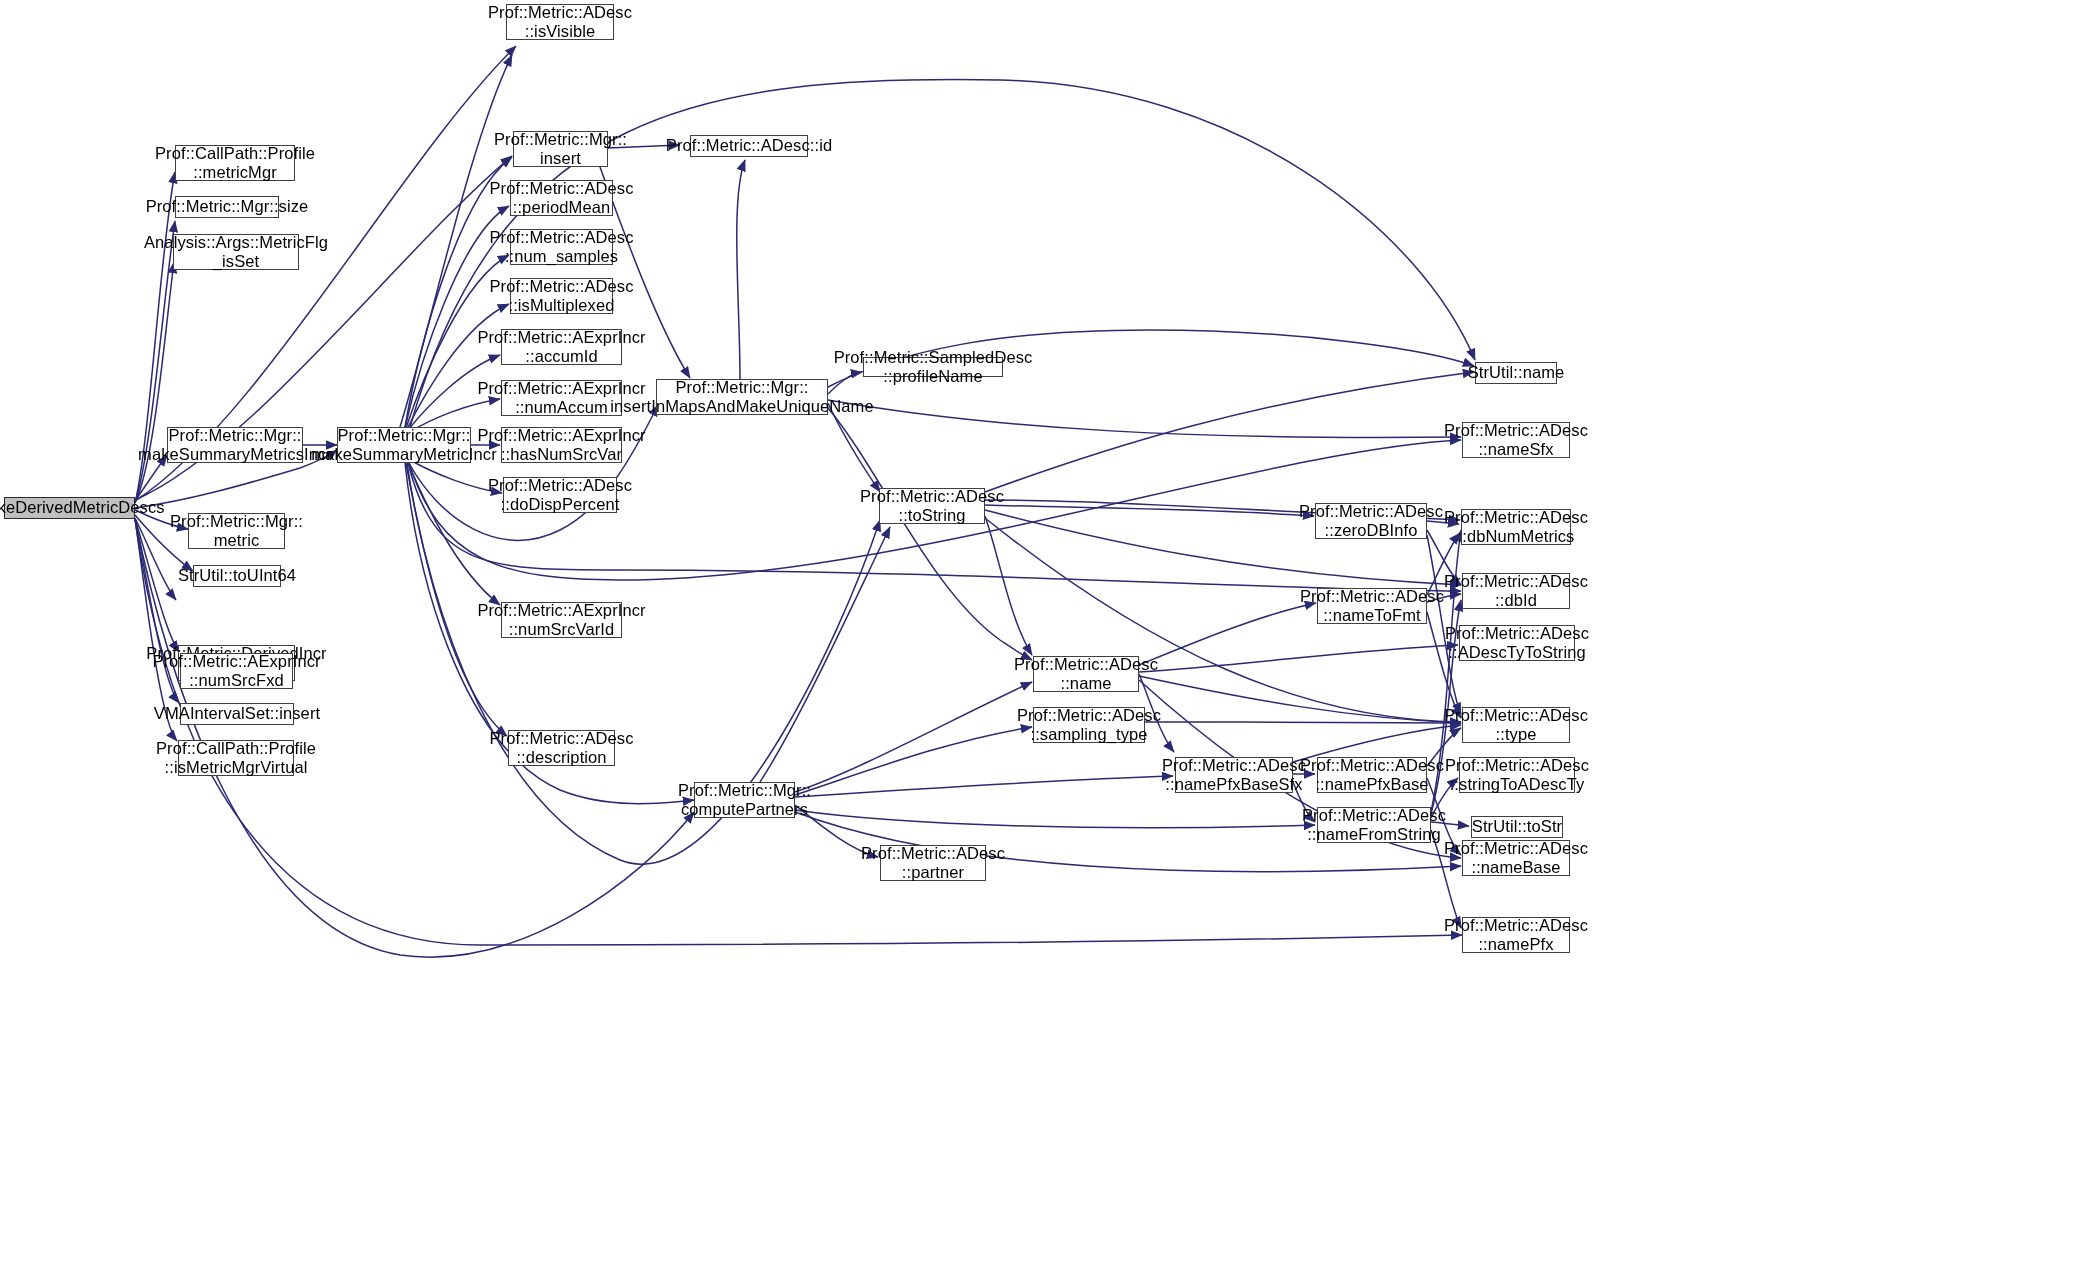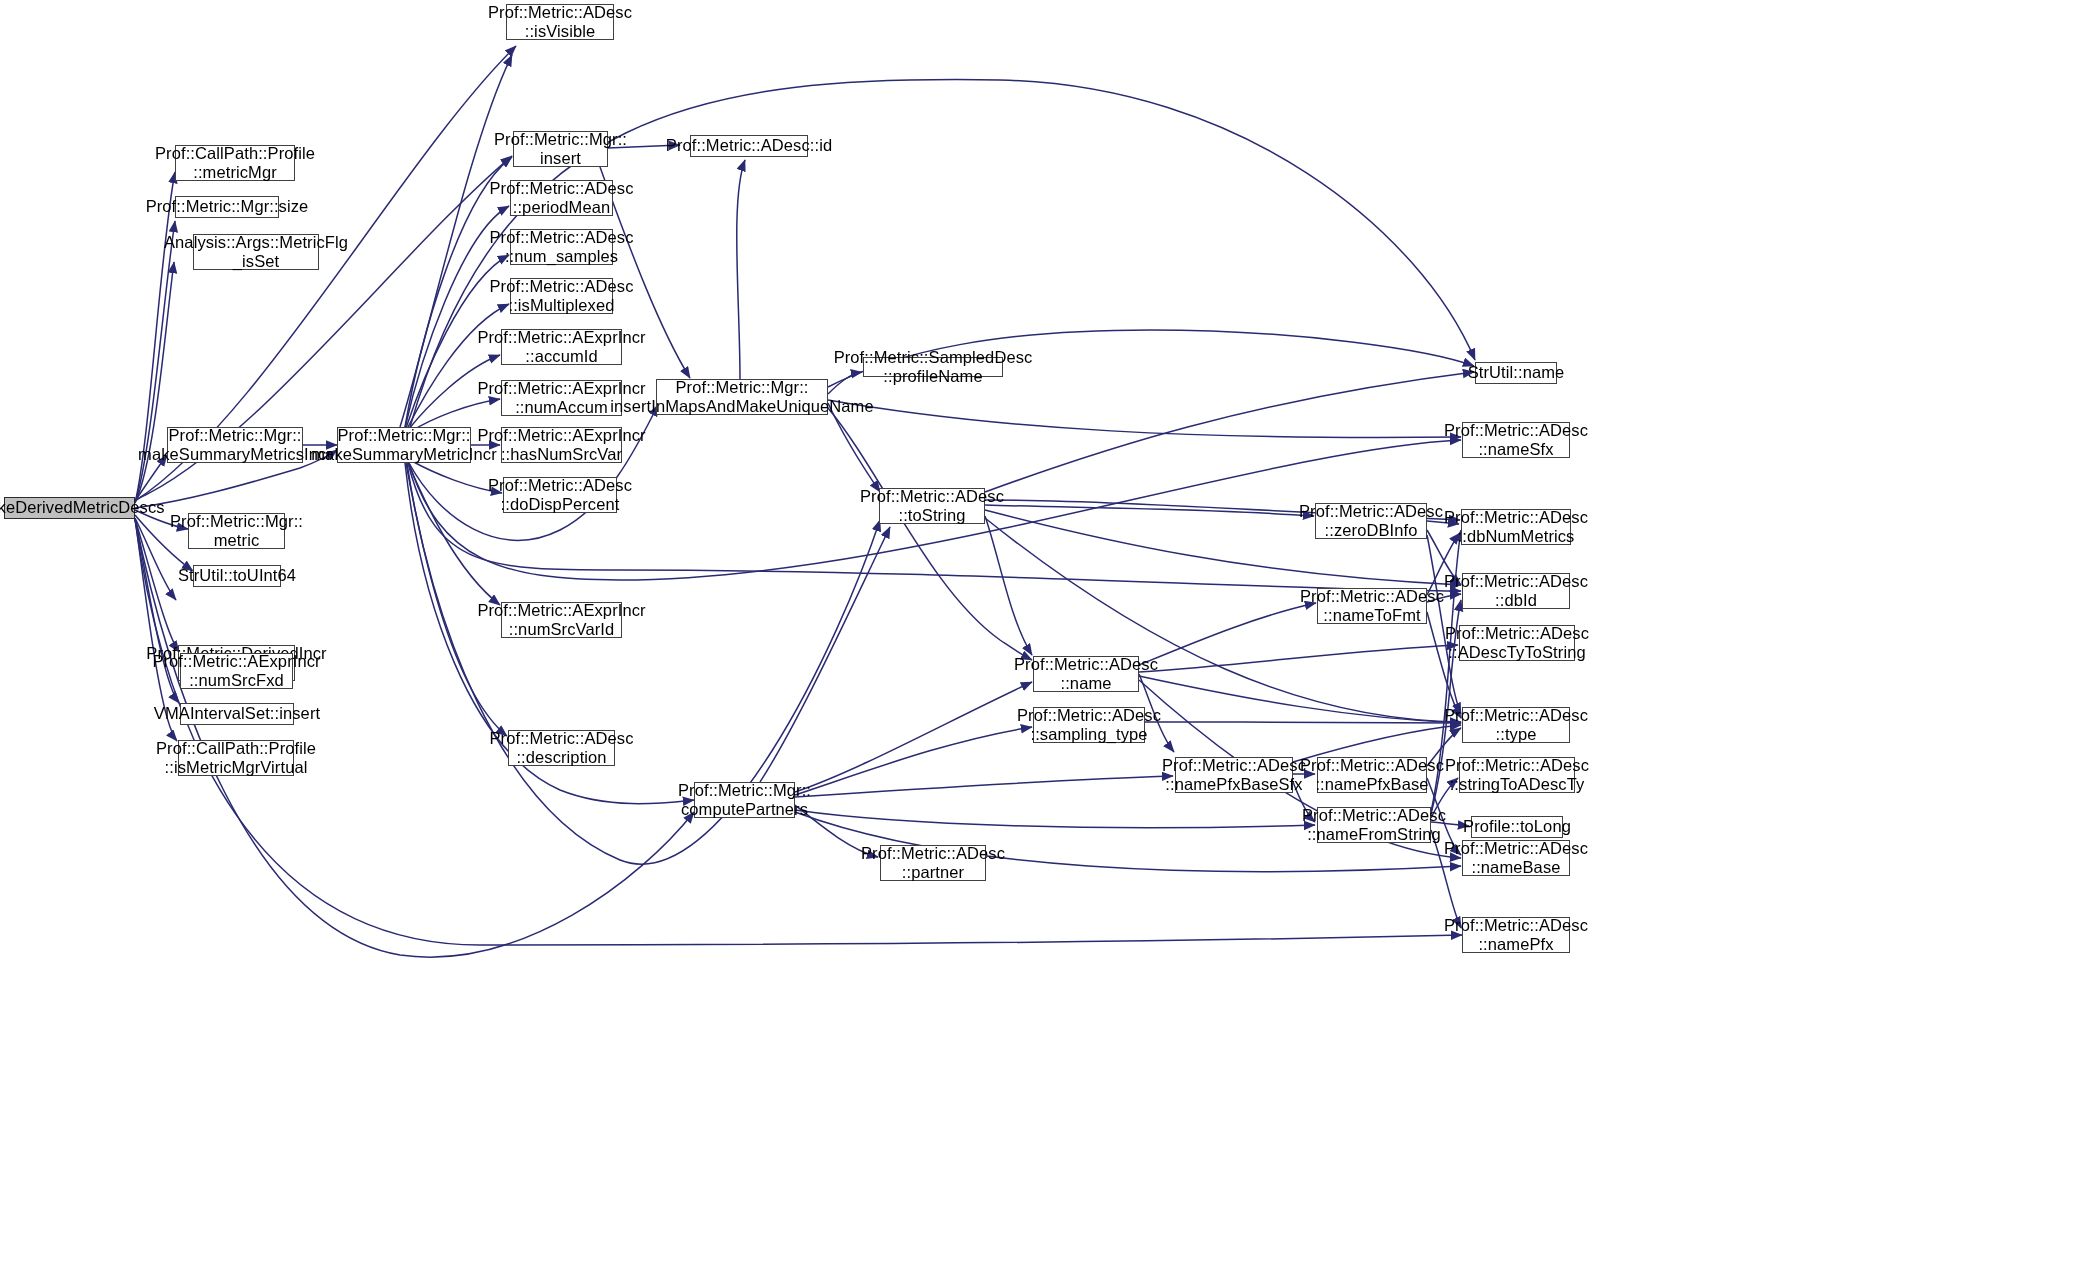--- a/index.html
+++ b/index.html
@@ -100,21 +100,21 @@
         <path d="M 1431,818 C 1440,800 1450,785 1458,778" marker-end="url(#arrow)"></path>
         <path d="M 1431,822 C 1443,823 1458,825 1469,826" marker-end="url(#arrow)"></path>
         <path d="M 1431,830 C 1445,870 1452,910 1461,928" marker-end="url(#arrow)"></path>
       </g>
   </svg>
   <div id="nodes">
       <div class="node root" style="left: 4px; top: 497px; width: 131px; height: 22px;"><span>makeDerivedMetricDescs</span></div>
       <div class="node" style="left: 175px; top: 145px; width: 120px; height: 36px;"><span>Prof::CallPath::Profile
 ::metricMgr</span></div>
       <div class="node" style="left: 175px; top: 196px; width: 104px; height: 22px;"><span>Prof::Metric::Mgr::size</span></div>
-      <div class="node" style="left: 173px; top: 234px; width: 126px; height: 36px; margin-left: 20px;"><span>Analysis::Args::MetricFlg
+      <div class="node" style="left: 173px; top: 234px; width: 126px; height: 36px;"><span>Analysis::Args::MetricFlg
 _isSet</span></div>
       <div class="node" style="left: 167px; top: 427px; width: 136px; height: 36px;"><span>Prof::Metric::Mgr::
 makeSummaryMetricsIncr</span></div>
       <div class="node" style="left: 188px; top: 513px; width: 97px; height: 36px;"><span>Prof::Metric::Mgr::
 metric</span></div>
       <div class="node" style="left: 193px; top: 565px; width: 88px; height: 22px;"><span>StrUtil::toUInt64</span></div>
       <div class="node" style="left: 178px; top: 634px; width: 117px; height: 36px; margin-top: 11px;"><span>Prof::Metric::DerivedIncr
 Desc::expr</span></div>
       <div class="node" style="left: 180px; top: 653px; width: 113px; height: 36px;"><span>Prof::Metric::AExprIncr
 ::numSrcFxd</span></div>
@@ -176,19 +176,19 @@
       <div class="node" style="left: 1461px; top: 509px; width: 110px; height: 36px;"><span>Prof::Metric::ADesc
 ::dbNumMetrics</span></div>
       <div class="node" style="left: 1462px; top: 573px; width: 108px; height: 36px;"><span>Prof::Metric::ADesc
 ::dbId</span></div>
       <div class="node" style="left: 1459px; top: 625px; width: 116px; height: 36px;"><span>Prof::Metric::ADesc
 ::ADescTyToString</span></div>
       <div class="node" style="left: 1462px; top: 707px; width: 108px; height: 36px;"><span>Prof::Metric::ADesc
 ::type</span></div>
       <div class="node" style="left: 1459px; top: 757px; width: 116px; height: 36px;"><span>Prof::Metric::ADesc
 ::stringToADescTy</span></div>
-      <div class="node" style="left: 1471px; top: 816px; width: 92px; height: 22px;"><span>Profile::toLong</span></div>
+      <div class="node" style="left: 1471px; top: 816px; width: 92px; height: 22px;"><span>StrUtil::toStr</span></div>
       <div class="node" style="left: 1462px; top: 840px; width: 108px; height: 36px;"><span>Prof::Metric::ADesc
 ::nameBase</span></div>
       <div class="node" style="left: 1462px; top: 917px; width: 108px; height: 36px;"><span>Prof::Metric::ADesc
 ::namePfx</span></div>
     </div>
 </div>
 
 </body></html>

